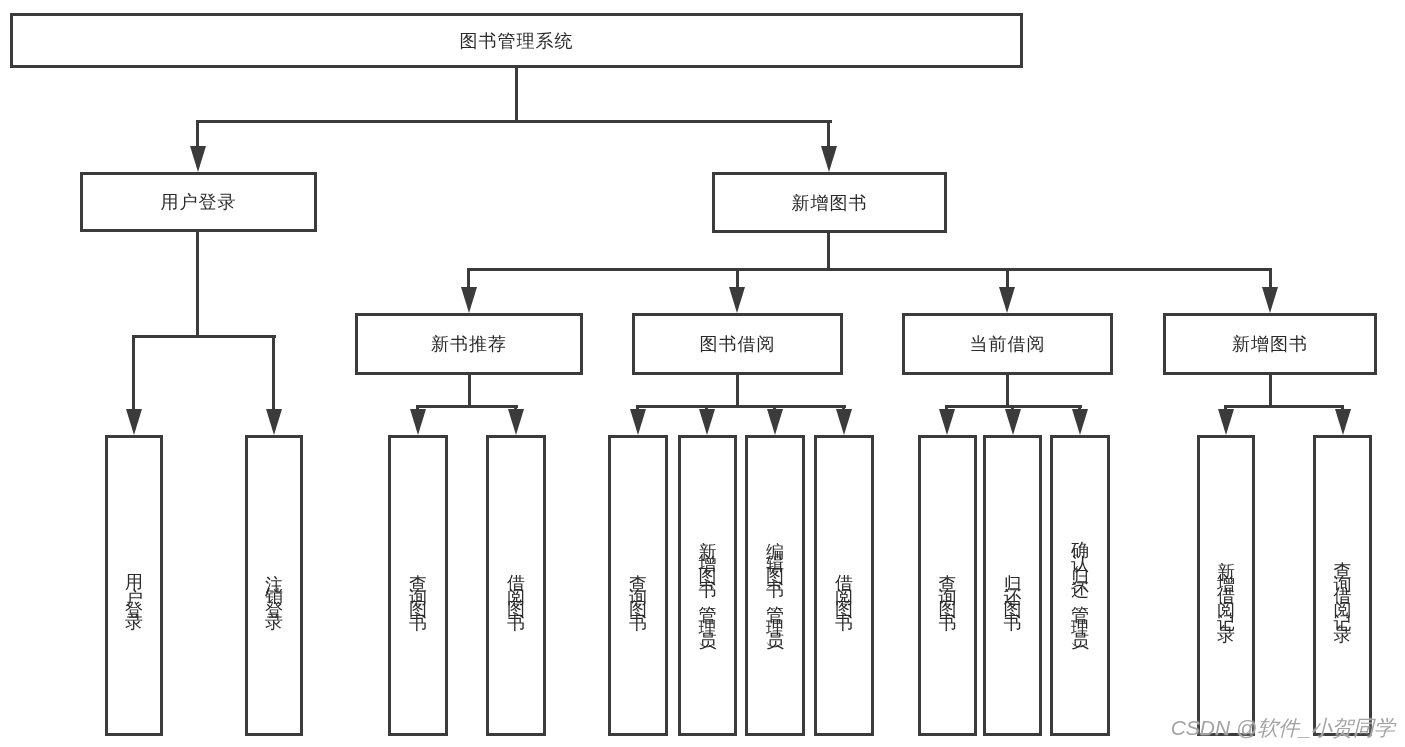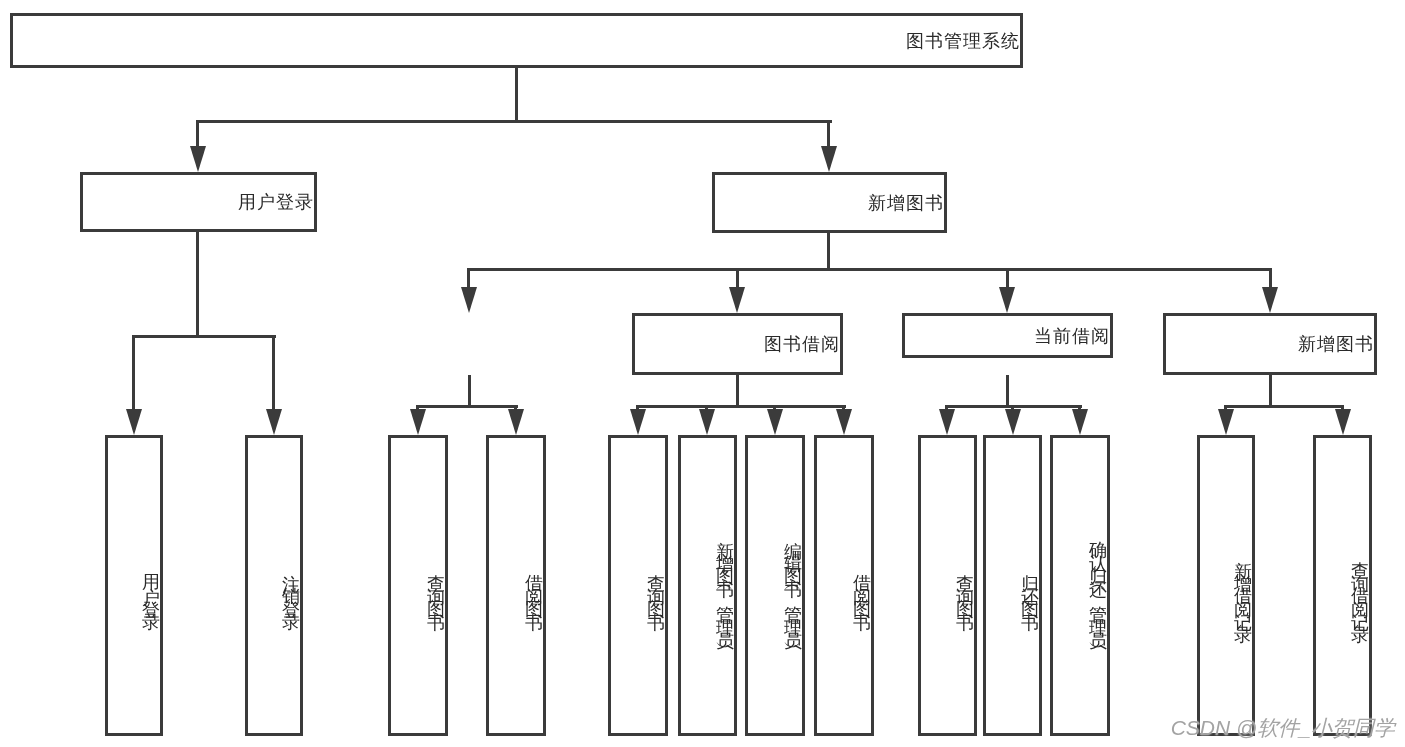--- a/index.html
+++ b/index.html
@@ -11,21 +11,21 @@
     font-family: "Liberation Sans", sans-serif;
     overflow: hidden;
   }
   .box {
     position: absolute;
     box-sizing: border-box;
     background: #ffffff;
     border: 3px solid #3b3b3b;
     display: flex;
     align-items: center;
-    justify-content: flex-end;
+    justify-content: center;
     color: #2a2a2a;
     z-index: 2;
   }
   .htext {
     font-size: 18px;
     letter-spacing: 1px;
     white-space: nowrap;
   }
   .leaf { top: 435px; height: 301px; }
   .vtext {
@@ -97,24 +97,27 @@
   <div class="h" style="left:467px; top:268px; width:805px;"></div>
   <div class="v" style="left:467px; top:268px; height:23px;"></div>
   <div class="arrow" style="left:461px; top:287px;"></div>
   <div class="v" style="left:736px; top:268px; height:23px;"></div>
   <div class="arrow" style="left:729px; top:287px;"></div>
   <div class="v" style="left:1006px; top:268px; height:23px;"></div>
   <div class="arrow" style="left:999px; top:287px;"></div>
   <div class="v" style="left:1269px; top:268px; height:23px;"></div>
   <div class="arrow" style="left:1262px; top:287px;"></div>
 
+  <div class="box" style="left:355px; top:313px; width:228px; height:62px;">
+    <span class="htext">新书推荐</span>
+  </div>
   <div class="box" style="left:632px; top:313px; width:211px; height:62px;">
     <span class="htext">图书借阅</span>
   </div>
-  <div class="box" style="left:902px; top:313px; width:211px; height:45px;">
+  <div class="box" style="left:902px; top:313px; width:211px; height:62px;">
     <span class="htext">当前借阅</span>
   </div>
   <div class="box" style="left:1163px; top:313px; width:214px; height:62px;">
     <span class="htext">新增图书</span>
   </div>
 
   <div class="v" style="left:468px; top:375px; height:30px;"></div>
   <div class="h" style="left:416px; top:405px; width:102px;"></div>
   <div class="v" style="left:416px; top:405px; height:10px;"></div>
   <div class="arrow" style="left:410px; top:409px;"></div>

